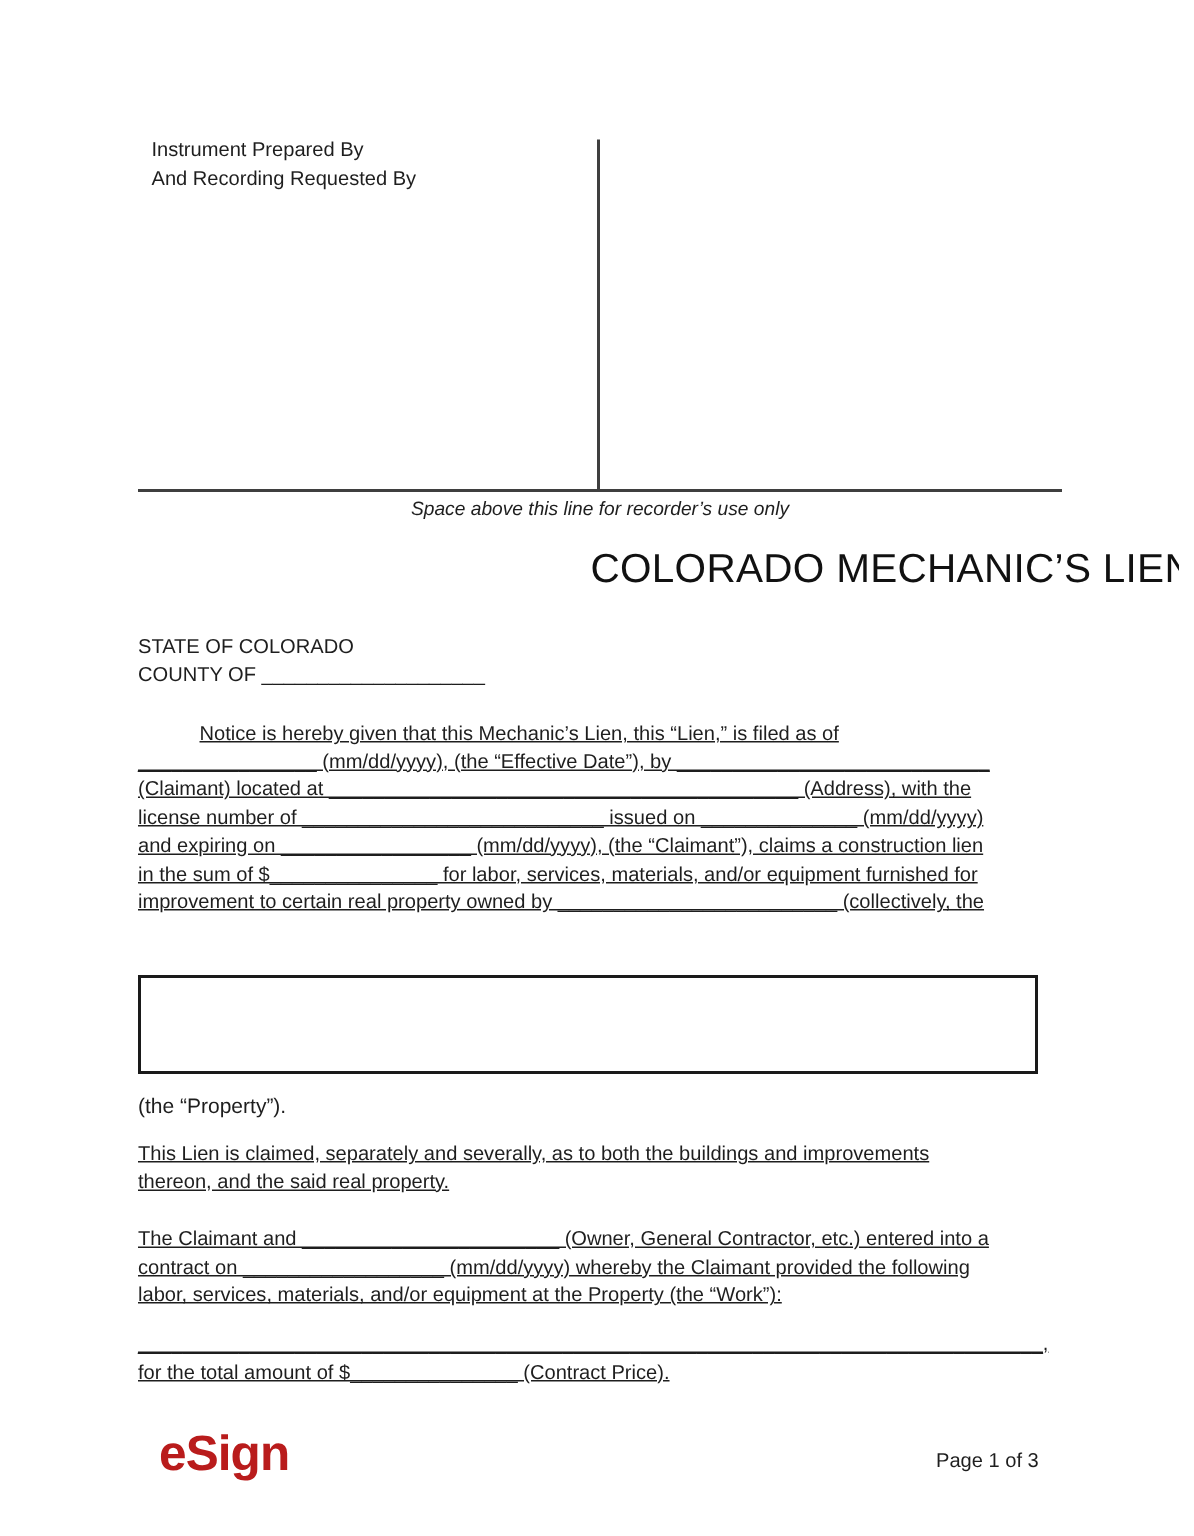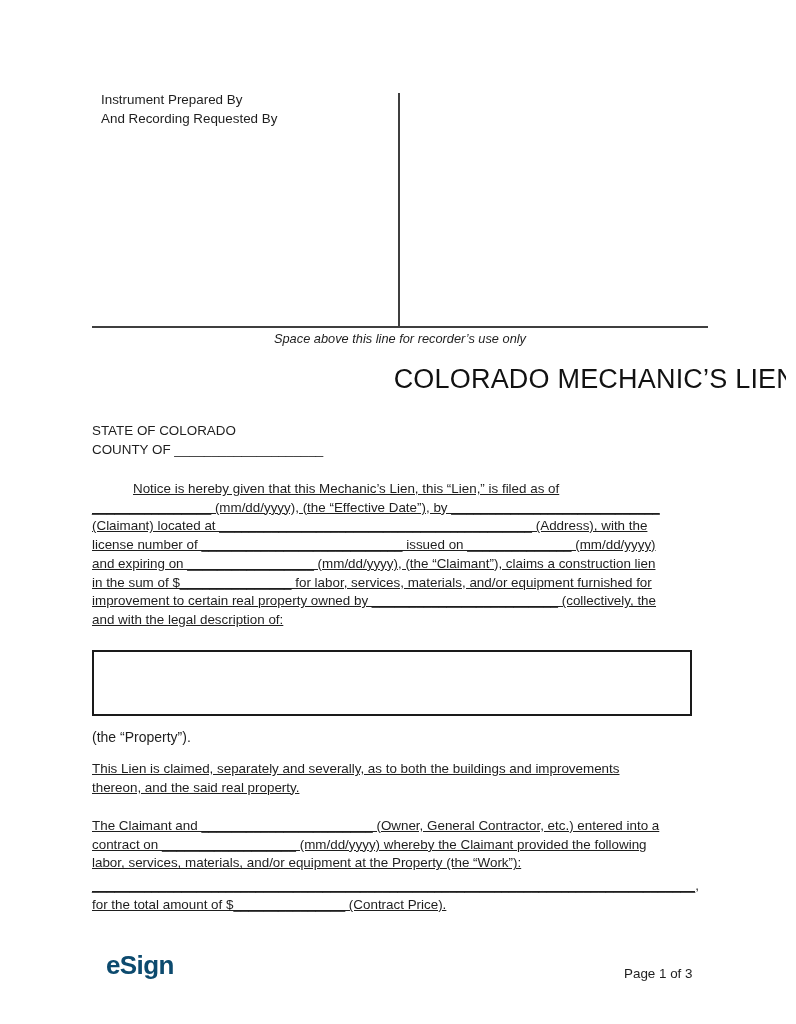--- a/index.html
+++ b/index.html
@@ -52,23 +52,23 @@
   .line { font-size: 13.4px; line-height: 18.7px; white-space: nowrap; }
   .line.indent { padding-left: 41px; }
   .legal-box {
     left: 92px; top: 650px;
     width: 596px; height: 62px;
     border: 2px solid #1a1a1a;
     background: #ffffff;
   }
   .footer-logo {
     left: 106px; top: 950px;
-    font-size: 26px; font-weight: 800;
+    font-size: 33px; font-weight: 800;
     letter-spacing: -0.6px;
-    color: #0c4a6e;
+    color: #b91c1c;
   }
   .footer-page {
     left: 624px; top: 966px;
     font-size: 13.4px;
   }
 </style>
 </head>
 <body>
 
 <div class="page">
@@ -91,37 +91,36 @@
   </div>
 
   <div class="abs para p1">
       <div class="line indent">Notice is hereby given that this Mechanic’s Lien, this “Lien,” is filed as of</div>
       <div class="line">________________ (mm/dd/yyyy), (the “Effective Date”), by ____________________________</div>
       <div class="line">(Claimant) located at __________________________________________ (Address), with the</div>
       <div class="line">license number of ___________________________ issued on ______________ (mm/dd/yyyy)</div>
       <div class="line">and expiring on _________________ (mm/dd/yyyy), (the “Claimant”), claims a construction lien</div>
       <div class="line">in the sum of $_______________ for labor, services, materials, and/or equipment furnished for</div>
       <div class="line">improvement to certain real property owned by _________________________ (collectively, the</div>
-      <div class="line">and with the legal description of:</div>
     </div>
 
   <div class="abs legal-box"></div>
 
   <div class="abs property-note">(the “Property”).</div>
 
   <div class="abs para p2">
       <div class="line">This Lien is claimed, separately and severally, as to both the buildings and improvements</div>
       <div class="line">thereon, and the said real property.</div>
     </div>
 
   <div class="abs para p3">
       <div class="line">The Claimant and _______________________ (Owner, General Contractor, etc.) entered into a</div>
       <div class="line">contract on __________________ (mm/dd/yyyy) whereby the Claimant provided the following</div>
       <div class="line">labor, services, materials, and/or equipment at the Property (the “Work”):</div>
-      <div class="line" style="margin-top: 4px;">_________________________________________________________________________________,</div>
+      <div class="line" style="margin-top: 14px;">_________________________________________________________________________________,</div>
       <div class="line">for the total amount of $_______________ (Contract Price).</div>
     </div>
 
   <div class="abs footer-logo">eSign</div>
 
   <div class="abs footer-page">Page 1 of 3</div>
 
 </div>
 
 </body></html>

